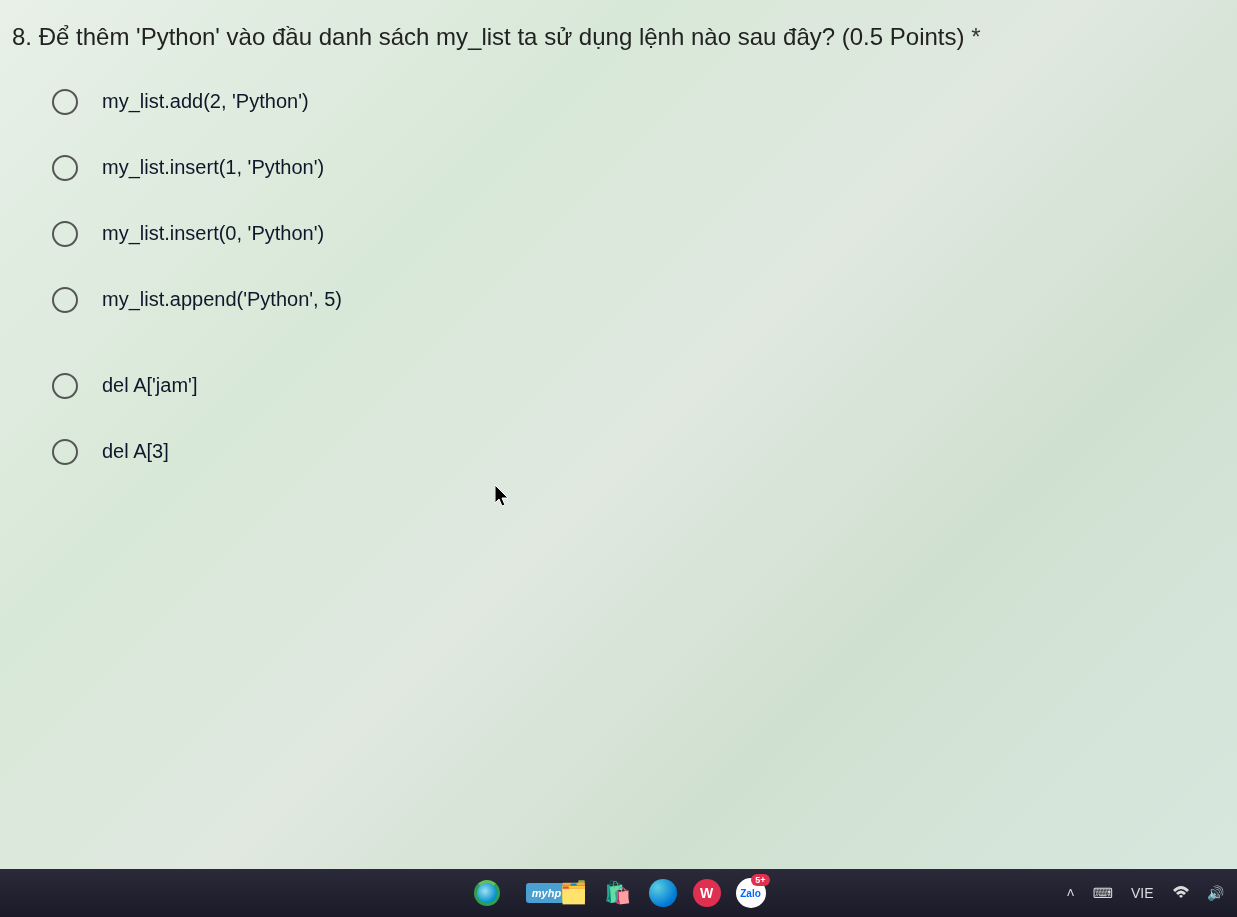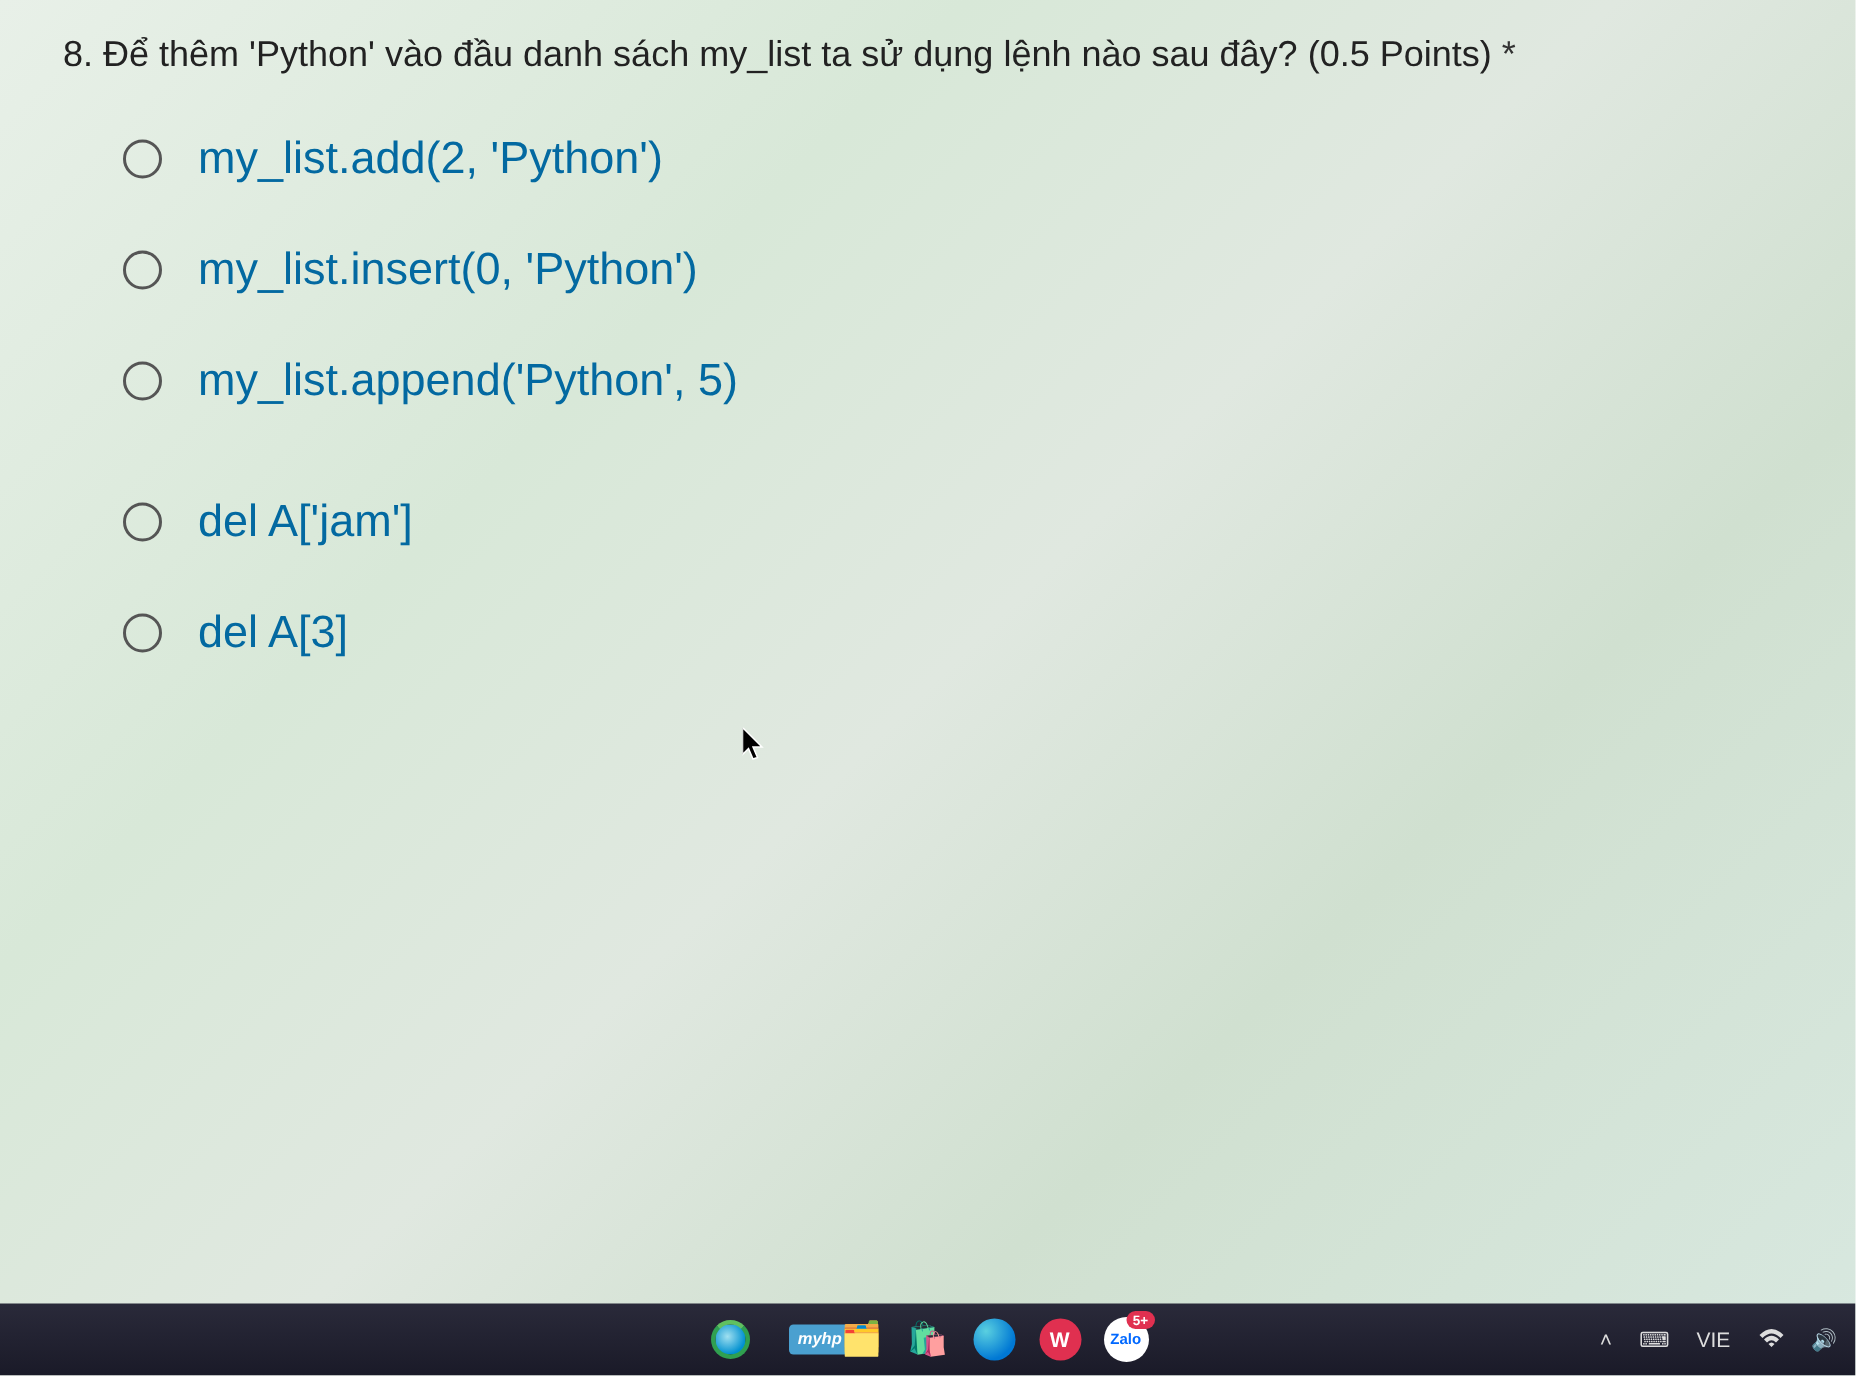--- a/index.html
+++ b/index.html
@@ -9,21 +9,21 @@
     }
     body {
       font-family: 'Segoe UI', Tahoma, Arial, sans-serif;
       background: linear-gradient(135deg, #e8f0e8 0%, #d8e8d8 30%, #e0e8e0 50%, #d0e0d0 70%, #d8e8e0 100%);
       width: 1237px;
       height: 917px;
       position: relative;
       overflow: hidden;
     }
     .content-area {
-      padding: 20px 42px;
+      padding: 20px 12px;
       height: calc(100% - 48px);
       color: #333;
     }
     .question-block {
       margin-bottom: 60px;
     }
     .question-text {
       font-size: 24px;
       color: #222;
       margin-bottom: 35px;
@@ -53,22 +53,22 @@
     .radio-circle {
       width: 26px;
       height: 26px;
       border: 2px solid #555;
       border-radius: 50%;
       margin-right: 24px;
       flex-shrink: 0;
       background: transparent;
     }
     .option-label {
-      font-size: 30px;
-      color: #0369a1;
+      font-size: 20px;
+      color: #0f172a;
     }
     .cursor {
       position: absolute;
       left: 495px;
       top: 485px;
       font-size: 22px;
       color: #000;
       pointer-events: none;
     }
     .taskbar {
@@ -196,20 +196,24 @@
     <div class="question-text">
       <span class="question-number">8.</span>
       <span class="question-body">Để thêm 'Python' vào đầu danh sách my_list ta sử dụng lệnh nào sau đây?</span>
       <span class="points">(0.5 Points)</span>
       <span class="required">*</span>
     </div>
     <div class="options">
       <div class="option-row">
         <div class="radio-circle"></div>
         <div class="option-label">my_list.add(2, 'Python')</div>
+      </div>
+      <div class="option-row">
+        <div class="radio-circle"></div>
+        <div class="option-label">my_list.insert(1, 'Python')</div>
       </div>
       <div class="option-row">
         <div class="radio-circle"></div>
         <div class="option-label">my_list.insert(0, 'Python')</div>
       </div>
       <div class="option-row">
         <div class="radio-circle"></div>
         <div class="option-label">my_list.append('Python', 5)</div>
       </div>
     </div>

